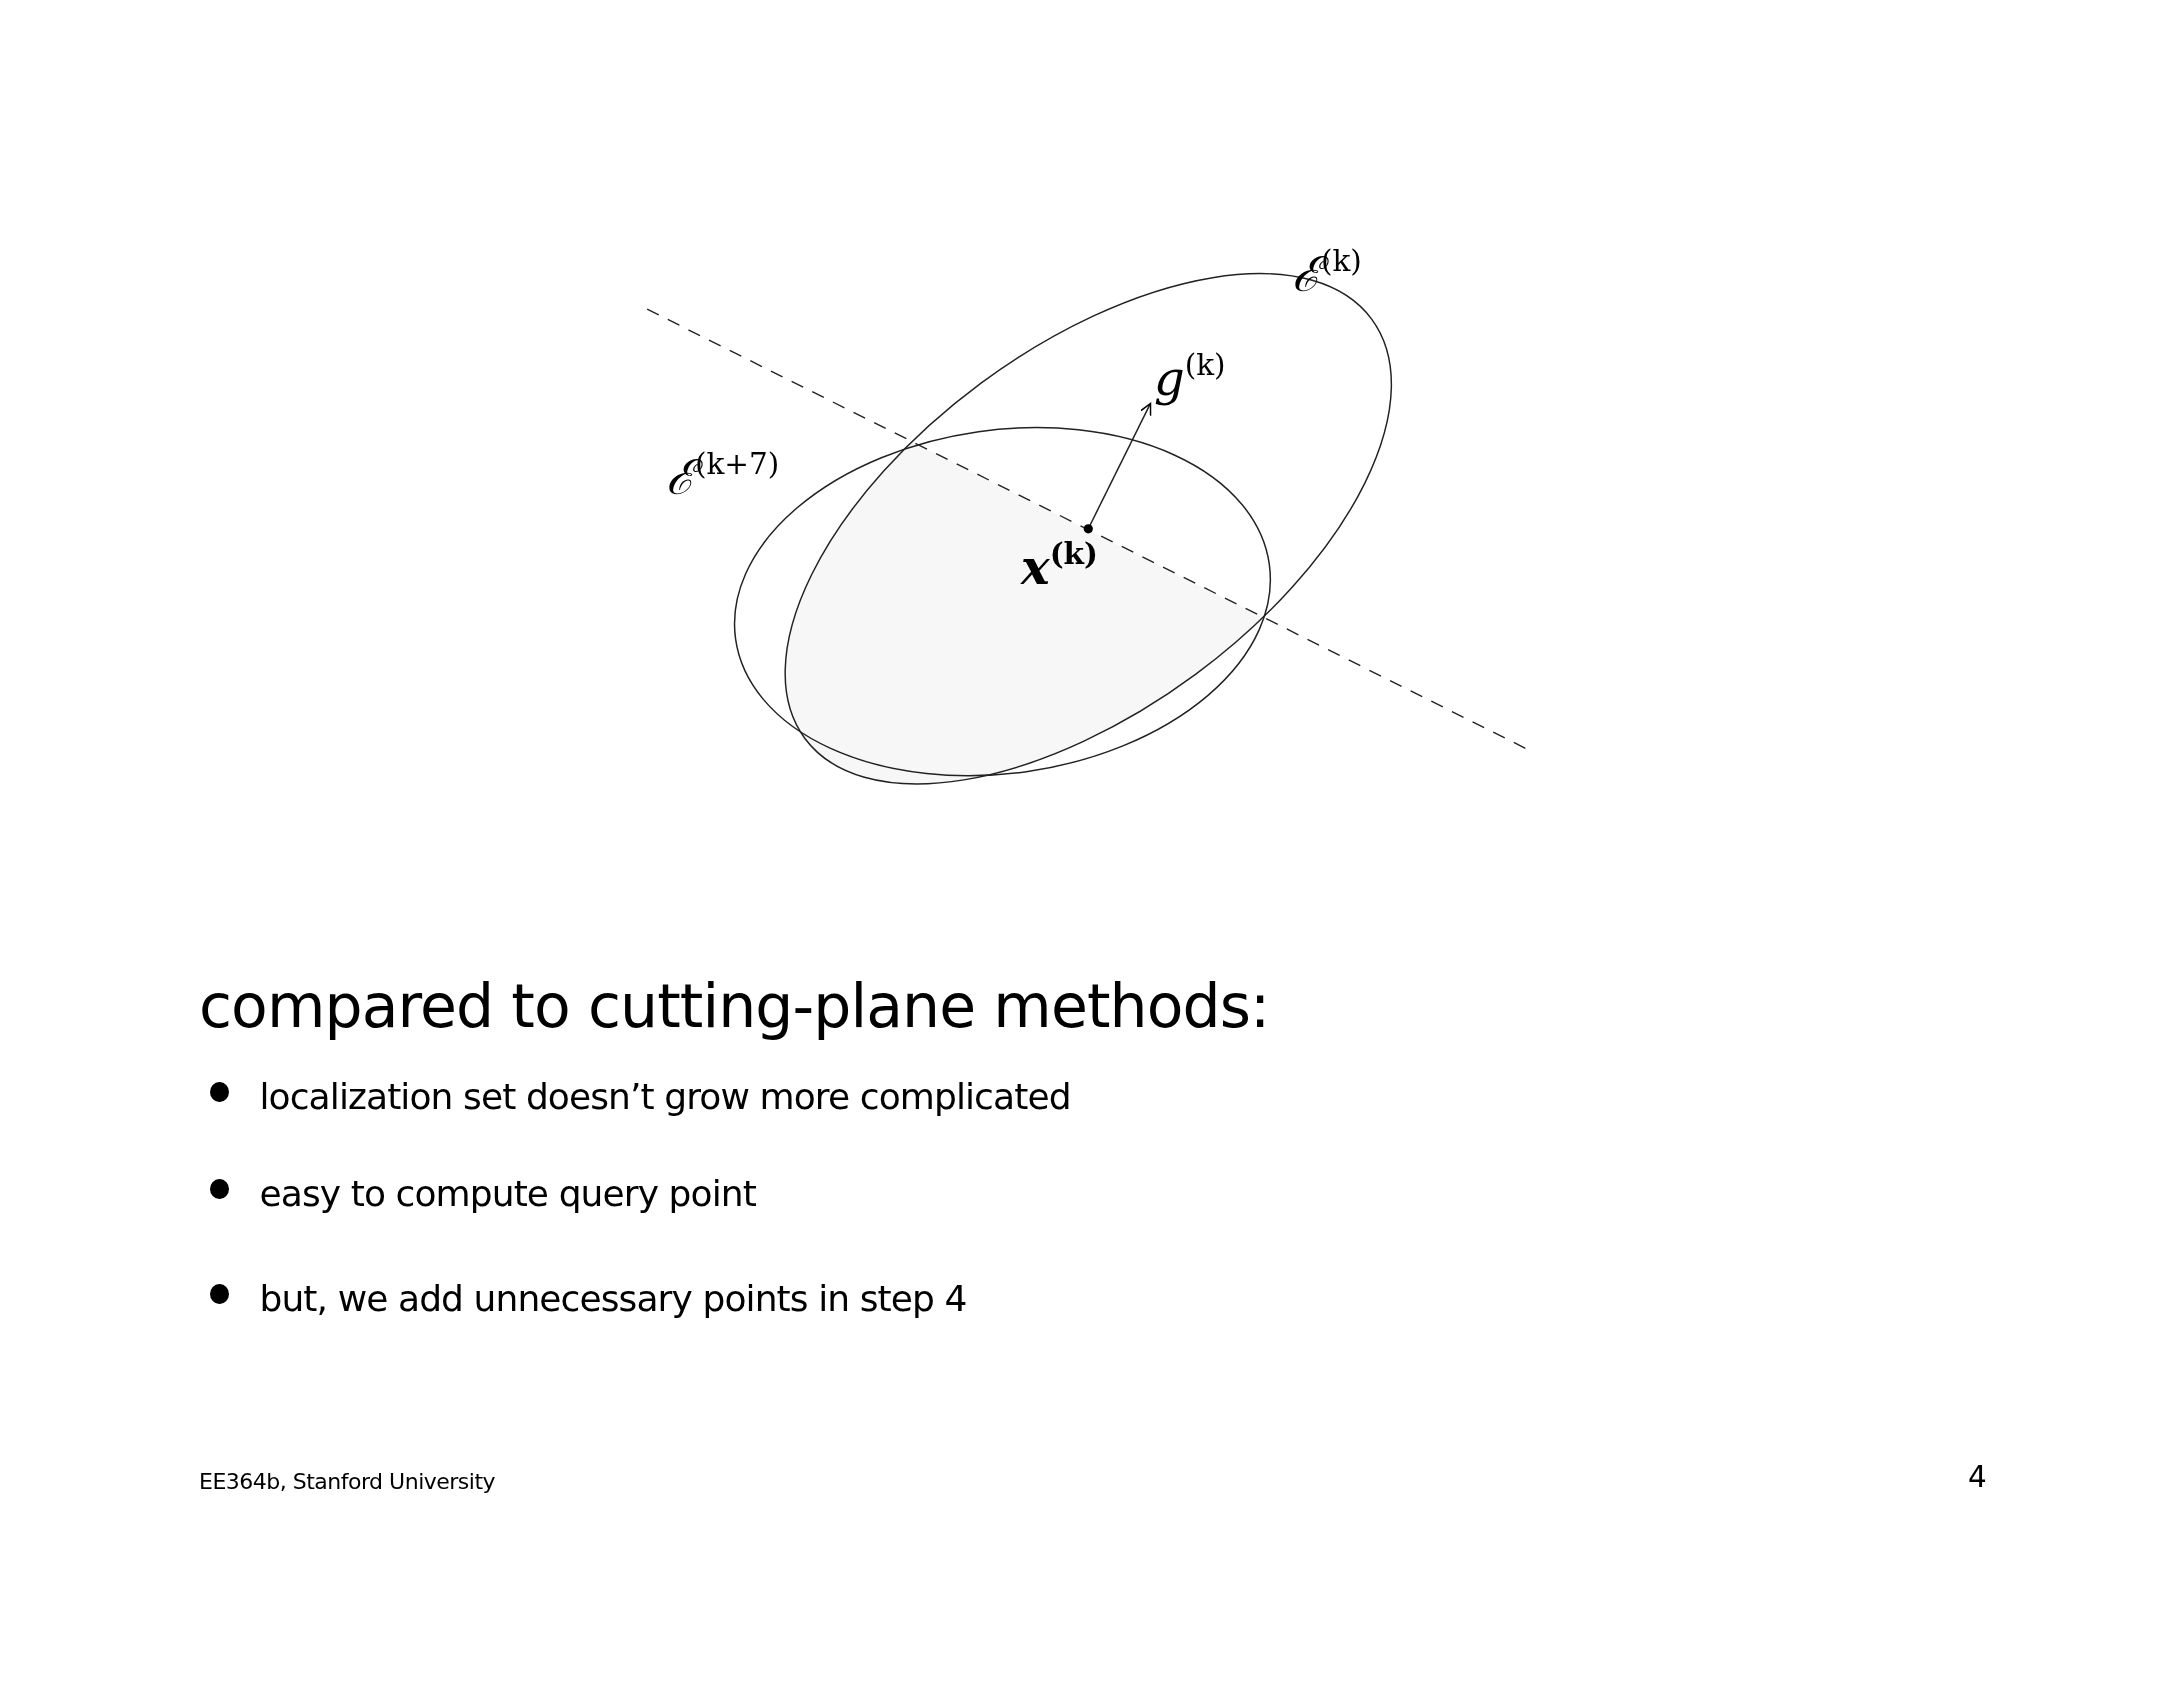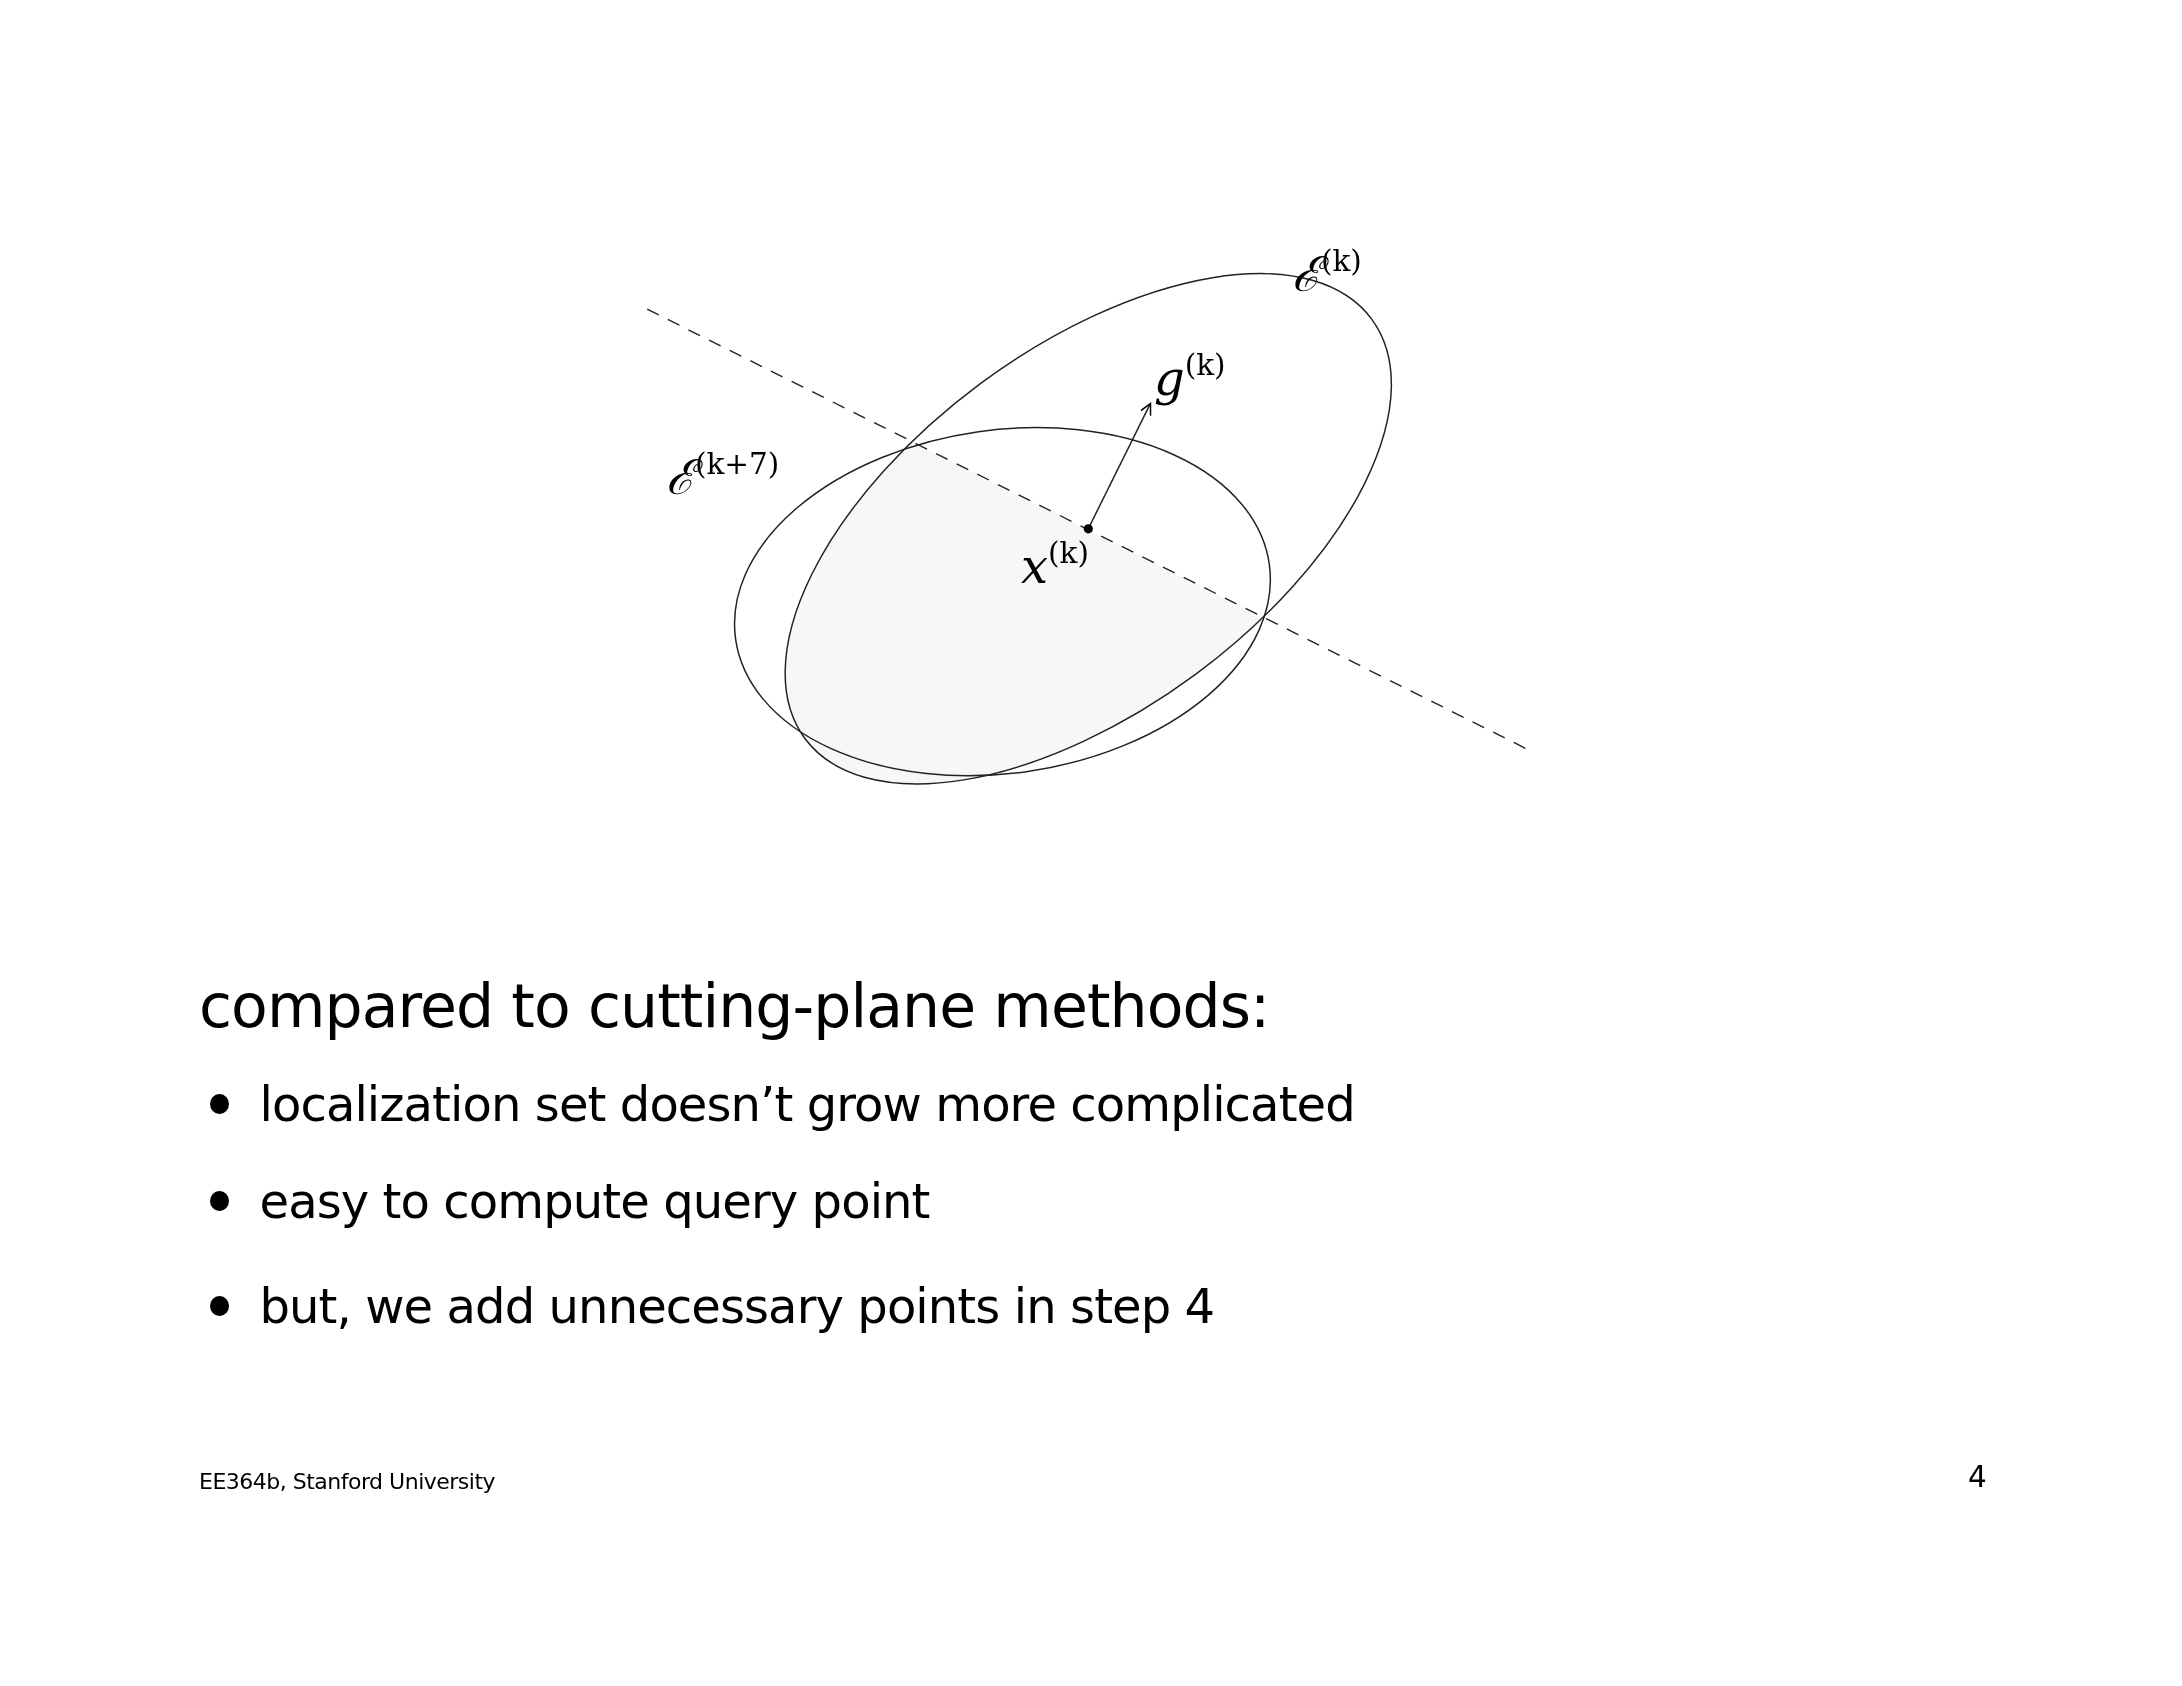--- a/index.html
+++ b/index.html
@@ -2,21 +2,21 @@
 <html style="font-size:14.8px"><head>
 <meta charset="utf-8">
 <style>
   html,body{margin:0;padding:0;background:#fff;}
   body{width:2183px;height:1686px;position:relative;overflow:hidden;font-family:"DejaVu Sans",sans-serif;color:#000;}
   svg.fig{position:absolute;left:0;top:0;}
   .mathlbl{position:absolute;font-family:"DejaVu Serif",serif;font-style:italic;font-size:48px;line-height:1;white-space:nowrap;}
   .mathlbl sup{font-size:29.5px;vertical-align:20px;font-style:normal;}
   .cal{font-family:"DejaVu Serif",serif;font-style:italic;}
   .heading{position:absolute;left:199px;top:971px;font-size:60px;letter-spacing:-0.9px;}
-  .bullet{position:absolute;left:210px;font-size:48px;letter-spacing:-0.9px;white-space:nowrap;}
+  .bullet{position:absolute;left:210px;font-size:36px;letter-spacing:-0.9px;white-space:nowrap;}
   .bullet .dot{display:inline-block;width:18.5px;height:20px;border-radius:50%;background:#000;margin-right:31px;vertical-align:7.4px;}
   .footer-left{position:absolute;left:199px;top:1469px;font-size:22px;letter-spacing:-0.5px;}
   .footer-right{position:absolute;left:1968px;top:1460px;font-size:29.5px;}
 </style>
 </head>
 <body>
 
 <svg class="fig" width="2183" height="1686" viewBox="0 0 2365 1827">
   <defs>
     <clipPath id="lowerHalf">
@@ -44,21 +44,21 @@
 
 <div class="mathlbl" style="left:1292px;top:247px;">
   <span class="cal">ℰ</span><sup>(k)</sup>
 </div>
 <div class="mathlbl" style="left:1154px;top:351px;">
   <span>g</span><sup>(k)</sup>
 </div>
 <div class="mathlbl" style="left:666px;top:450px;">
   <span class="cal">ℰ</span><sup>(k+7)</sup>
 </div>
-<div class="mathlbl" style="left:1021px;top:539px;">
+<div class="mathlbl" style="left:1021px;top:539px;font-weight:bold;">
   <span>x</span><sup>(k)</sup>
 </div>
 
 <div class="heading">compared to cutting-plane methods:</div>
 
 <div class="bullet" style="top:1076px;">
   <span class="dot"></span><span>localization set doesn’t grow more complicated</span>
 </div>
 <div class="bullet" style="top:1173px;">
   <span class="dot"></span><span>easy to compute query point</span>

